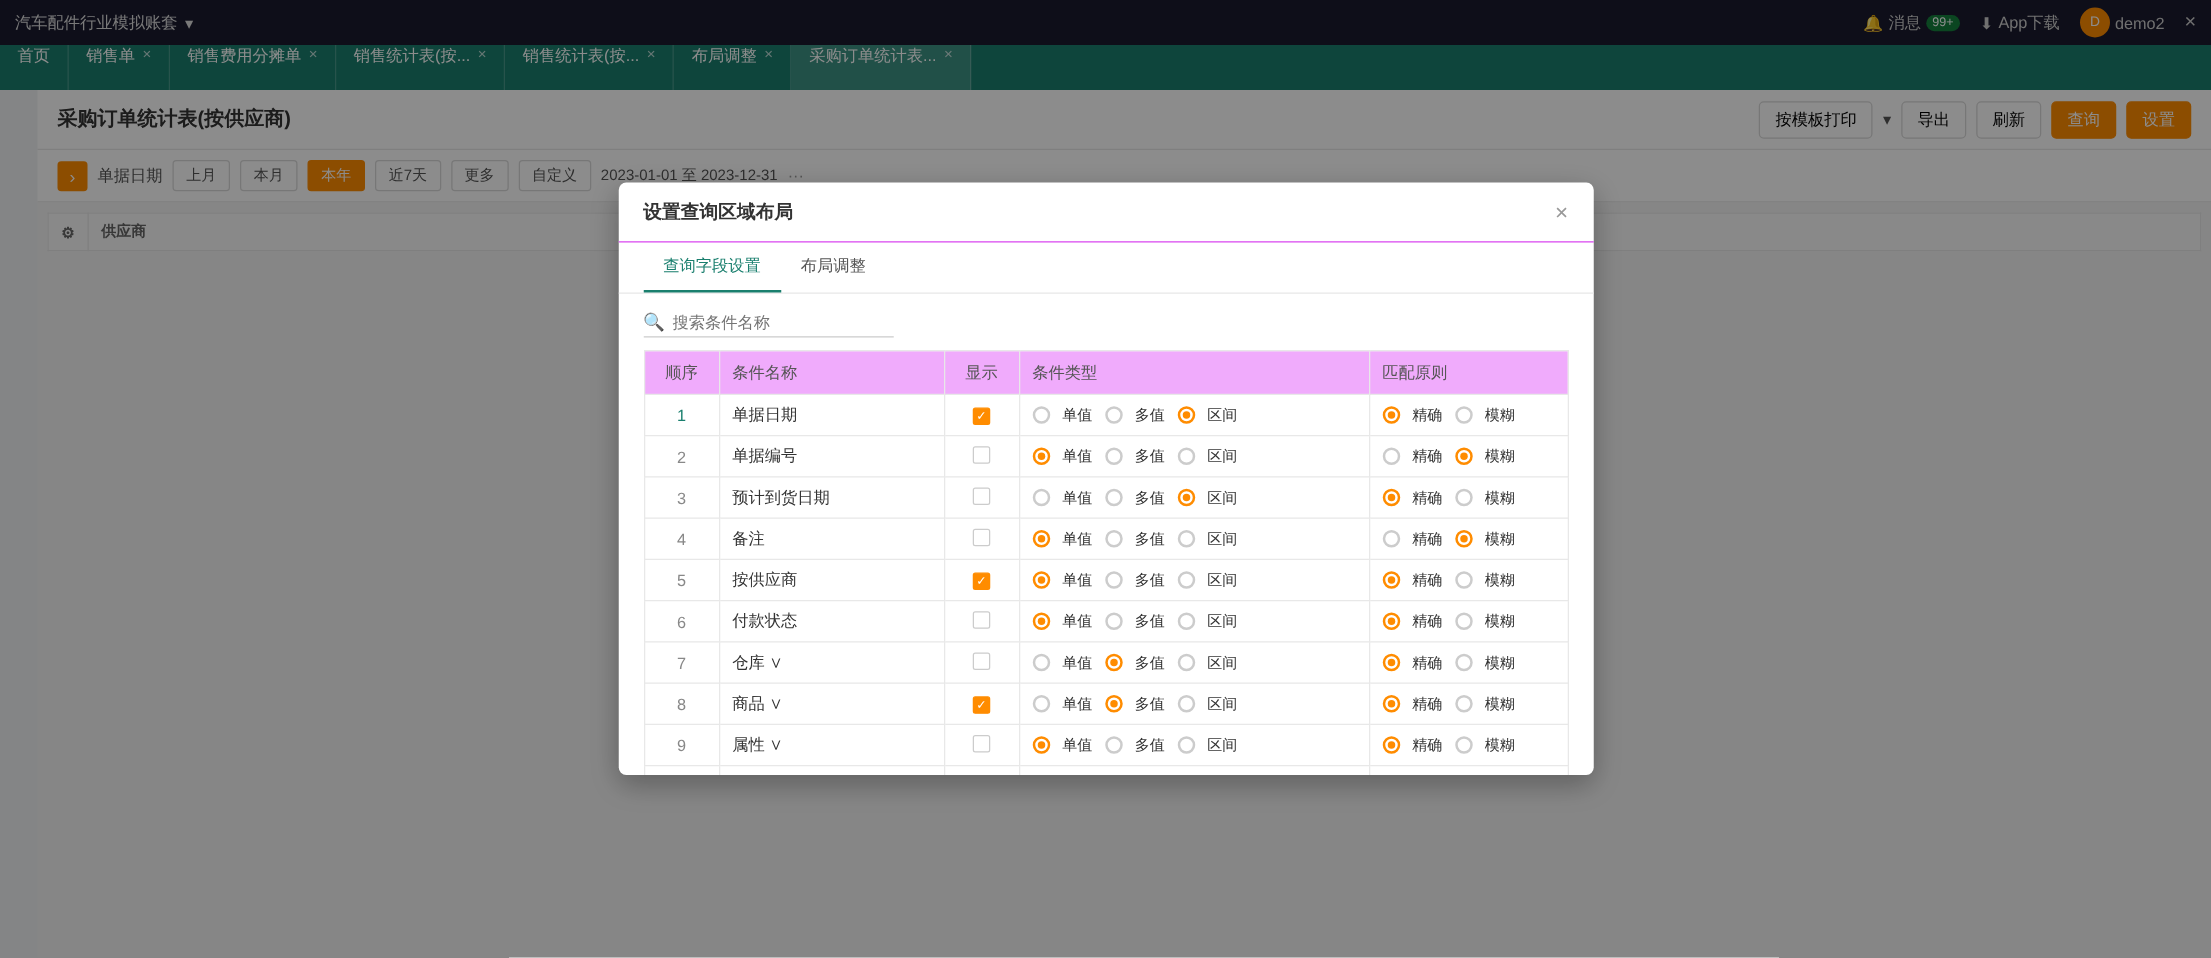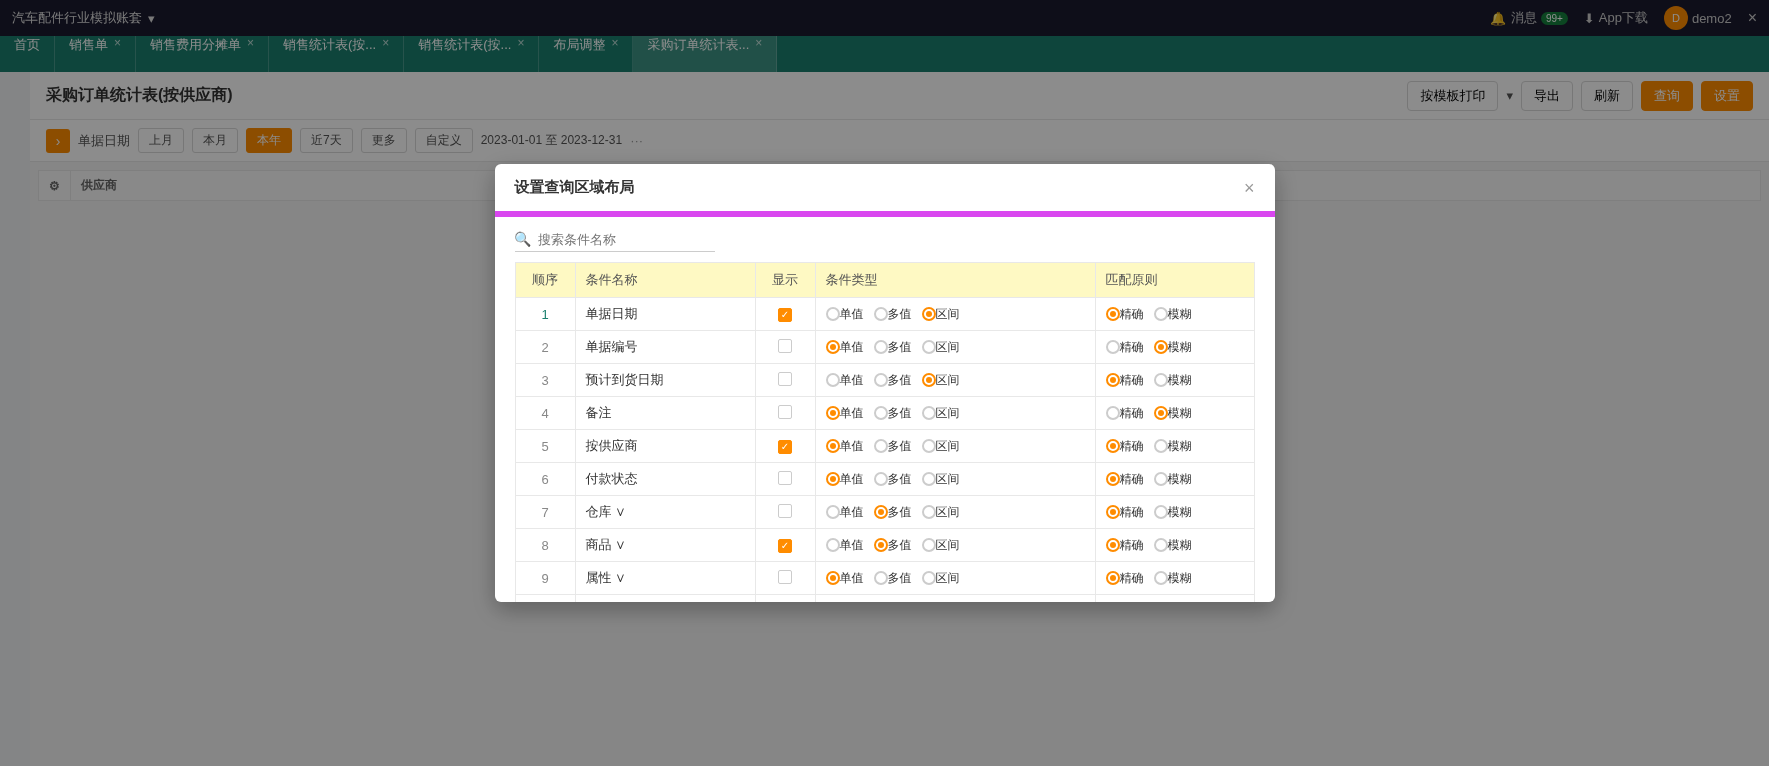--- a/index.html
+++ b/index.html
@@ -91,21 +91,21 @@
       background: white;
       border-radius: 6px;
       width: 780px;
       max-height: 680px;
       display: flex;
       flex-direction: column;
       box-shadow: 0 8px 24px rgba(0,0,0,0.3);
     }
     .modal-header {
       padding: 14px 20px;
-      border-bottom: 6px solid #d946ef;
+      border-bottom: 1px solid #d946ef;
       display: flex;
       align-items: flex-end;
       justify-content: space-between;
     }
     .modal-title { font-size: 15px; font-weight: bold; color: #333; }
     .modal-close { cursor: pointer; font-size: 18px; color: #999; line-height: 1; }
 
     
     .modal-tabs { display: flex; padding: 0 20px; border-bottom: 1px solid #e8e8e8; }
     .modal-tab { padding: 10px 16px; cursor: pointer; font-size: 13px; color: #555; border-bottom: 2px solid transparent; }
@@ -114,41 +114,41 @@
     
     .modal-search { padding: 10px 20px; display: flex; align-items: center; }
     .search-box { display: flex; align-items: center; border-bottom: 1px solid #ccc; padding: 4px 0; gap: 6px; width: 200px; }
     .search-box input { border: none; outline: none; font-size: 13px; width: 150px; color: #333; }
     .search-icon { color: #999; font-size: 14px; }
 
     
     .modal-body { padding: 0 20px; overflow-y: auto; flex: 1; max-height: 340px; }
     .condition-table { width: 100%; border-collapse: collapse; }
     .condition-table thead th {
-      background: #fef9c3;
+      background: #f0abfc;
       padding: 8px 10px;
       text-align: left;
       font-size: 13px;
       color: #555;
       font-weight: 500;
       border: 1px solid #e8e8e8;
     }
     .condition-table tbody td {
       padding: 7px 10px;
       font-size: 13px;
       color: #333;
       border: 1px solid #e8e8e8;
       background: white;
     }
     .condition-table .order-num { color: #1a7f6e; font-weight: 500; text-align: center; }
     .condition-table td.center { text-align: center; }
 
     
     .radio-group { display: flex; align-items: center; gap: 10px; }
-    .radio-item { display: flex; align-items: center; gap: 0; cursor: pointer; }
+    .radio-item { display: flex; align-items: center; gap: 10px; cursor: pointer; }
 
     
     .cb-checked { width: 14px; height: 14px; background: #ff8c00; border: 1px solid #ff8c00; border-radius: 2px; display: inline-flex; align-items: center; justify-content: center; }
     .cb-checked::after { content: '✓'; color: white; font-size: 10px; }
     .cb-unchecked { width: 14px; height: 14px; background: white; border: 1px solid #ccc; border-radius: 2px; display: inline-block; }
 
     
     .radio-orange { width: 14px; height: 14px; border-radius: 50%; border: 2px solid #ff8c00; display: inline-flex; align-items: center; justify-content: center; }
     .radio-orange.selected::after { content: ''; width: 6px; height: 6px; border-radius: 50%; background: #ff8c00; }
     .radio-gray { width: 14px; height: 14px; border-radius: 50%; border: 2px solid #ccc; display: inline-flex; align-items: center; justify-content: center; }
@@ -272,20 +272,24 @@
 </div>
 
 <div class="overlay">
   <div class="modal">
 
     <div class="modal-header">
       <span class="modal-title">设置查询区域布局</span>
       <span class="modal-close">×</span>
     </div>
 
+    <div class="modal-tabs">
+      <div class="modal-tab active">查询字段设置</div>
+      <div class="modal-tab">布局调整</div>
+    </div>
 
     <div class="modal-search">
       <div class="search-box">
         <span class="search-icon">🔍</span>
         <input type="text" placeholder="搜索条件名称" style="border: none; outline: none; font-size: 13px; width: 160px;">
       </div>
     </div>
 
     <div class="modal-body">
       <table class="condition-table">

